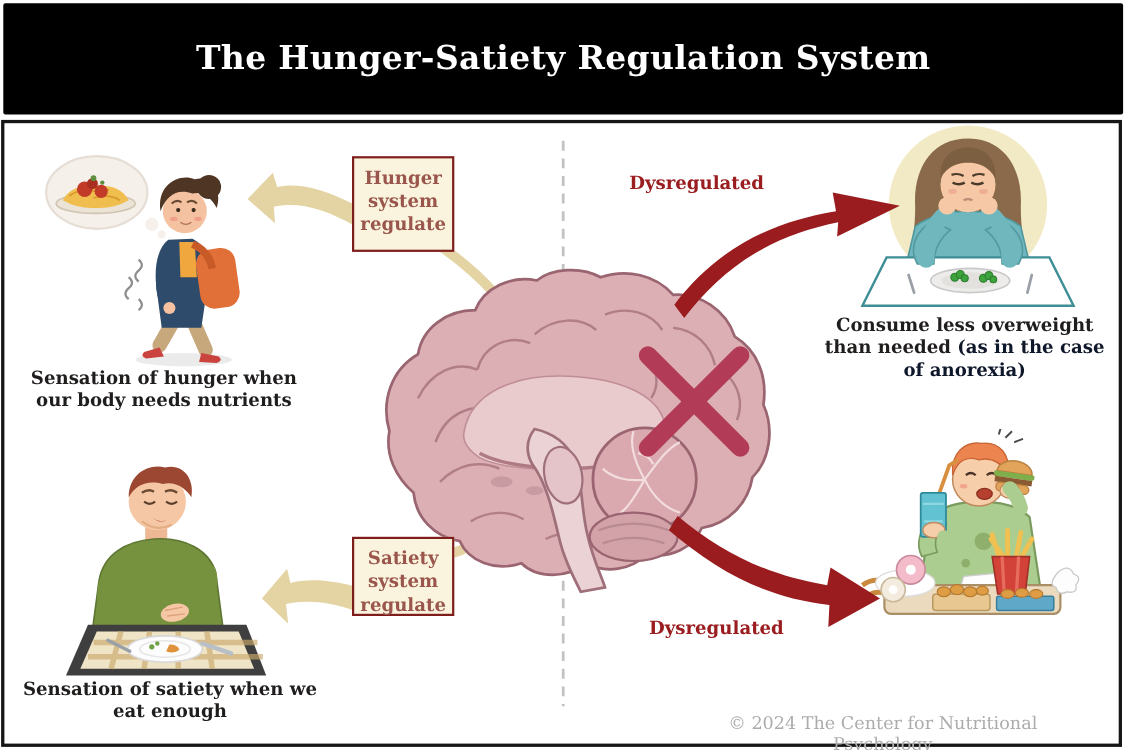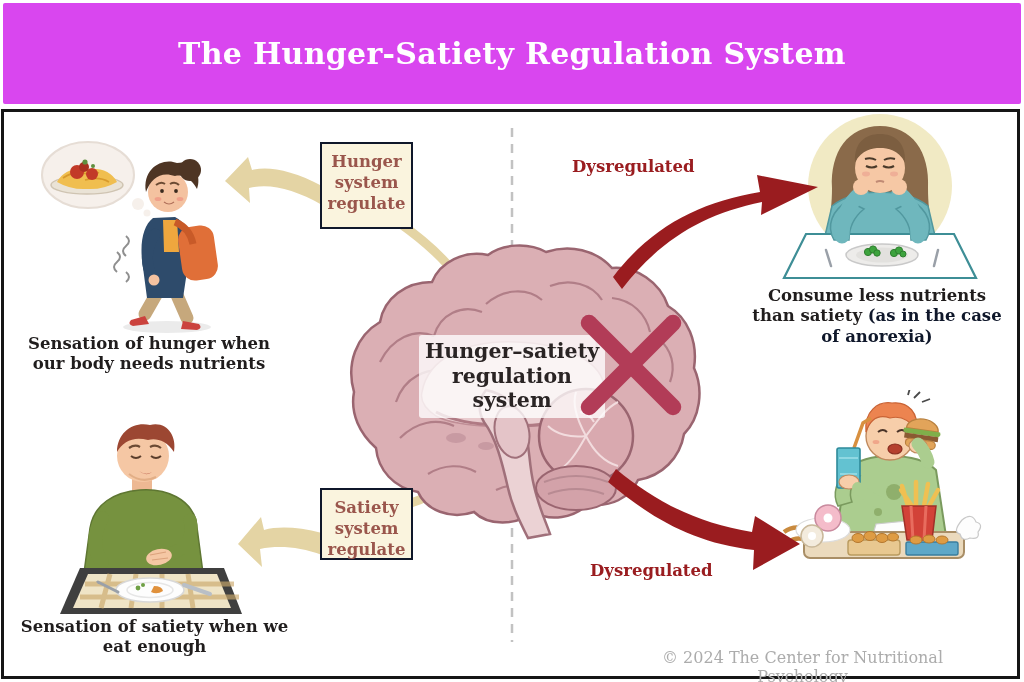--- a/index.html
+++ b/index.html
@@ -1,31 +1,31 @@
 <!DOCTYPE html>
 <html><head>
 <meta charset="utf-8">
 <style>
   html,body{margin:0;padding:0;background:#ffffff;}
   .page{position:relative;width:1024px;height:682px;background:#ffffff;overflow:hidden;
         font-family:"DejaVu Serif","Liberation Serif",serif;}
   .page *{box-sizing:border-box;}
 
-  .header{position:absolute;left:3px;top:3px;width:1018px;height:101px;background:#d946ef;
+  .header{position:absolute;left:3px;top:3px;width:1018px;height:101px;background:#000000;
           border-radius:2px;display:flex;align-items:center;justify-content:center;}
   .header .title{color:#ffffff;font-size:30px;font-weight:bold;letter-spacing:.3px;}
 
   .frame{position:absolute;left:1px;top:109px;width:1019px;height:570px;
          border:3px solid #161616;background:transparent;}
 
   .overlay{position:absolute;left:0;top:0;width:1024px;height:682px;pointer-events:none;}
 
   .fig{position:absolute;}
 
-  .notebox{position:absolute;width:93px;background:#FAF4DE;border:2px solid #0f172a;
+  .notebox{position:absolute;width:93px;background:#FAF4DE;border:2px solid #7f1d1d;
            text-align:center;color:#9A564C;font-weight:bold;font-size:16.5px;line-height:1.26;
            padding-top:8px;}
   .notebox.hunger{left:320px;top:142px;height:87px;}
   .notebox.satiety{left:320px;top:488px;height:72px;}
 
   .brainlabel{position:absolute;left:419px;top:335px;width:186px;background:rgba(255,255,255,.78);
               border-radius:3px;text-align:center;color:#2A2424;font-weight:bold;
               font-size:20.5px;line-height:1.2;padding:4px 0 5px 0;}
 
   .caption{position:absolute;text-align:center;color:#201D1D;font-weight:bold;
@@ -286,44 +286,40 @@
     <span>Hunger</span><br>
     <span>system</span><br>
     <span>regulate</span>
   </div>
   <div class="notebox satiety">
     <span>Satiety</span><br>
     <span>system</span><br>
     <span>regulate</span>
   </div>
 
-  <div class="brainlabel">
-    <span>Hunger–satiety</span><br>
-    <span>regulation system</span>
-  </div>
 
   <svg class="overlay" viewBox="0 0 1024 682">
     <path d="M613 277 C 652 226 700 202 760 192 L 757 175 L 818 187 L 761 215 L 762 202 C 703 214 660 240 622 289 Z" fill="#9A1C1F"></path>
     <path d="M616 469 C 656 502 697 523 752 532 L 755 516 L 800 544 L 753 570 L 754 550 C 693 543 651 518 608 482 Z" fill="#9A1C1F"></path>
     <g stroke="#B23C57" stroke-width="16.5" stroke-linecap="round">
       <path d="M589 323 L 673 407"></path>
       <path d="M673 323 L 589 407"></path>
     </g>
   </svg>
 
   <div class="caption cap-hunger">
     <span>Sensation of hunger when</span><br>
     <span>our body needs nutrients</span>
   </div>
   <div class="caption cap-satiety">
     <span>Sensation of satiety when we</span><br>
     <span>eat enough</span>
   </div>
   <div class="caption cap-anorexia">
-    <span>Consume less nutrients than satiety </span><span class="accent">(as in the case of anorexia)</span>
+    <span>Consume less overweight than needed </span><span class="accent">(as in the case of anorexia)</span>
   </div>
 
   <div class="dysreg top">Dysregulated</div>
   <div class="dysreg bottom">Dysregulated</div>
 
   <div class="copyright">© 2024 The Center for Nutritional Psychology</div>
 
 </div>
 
 </body></html>

